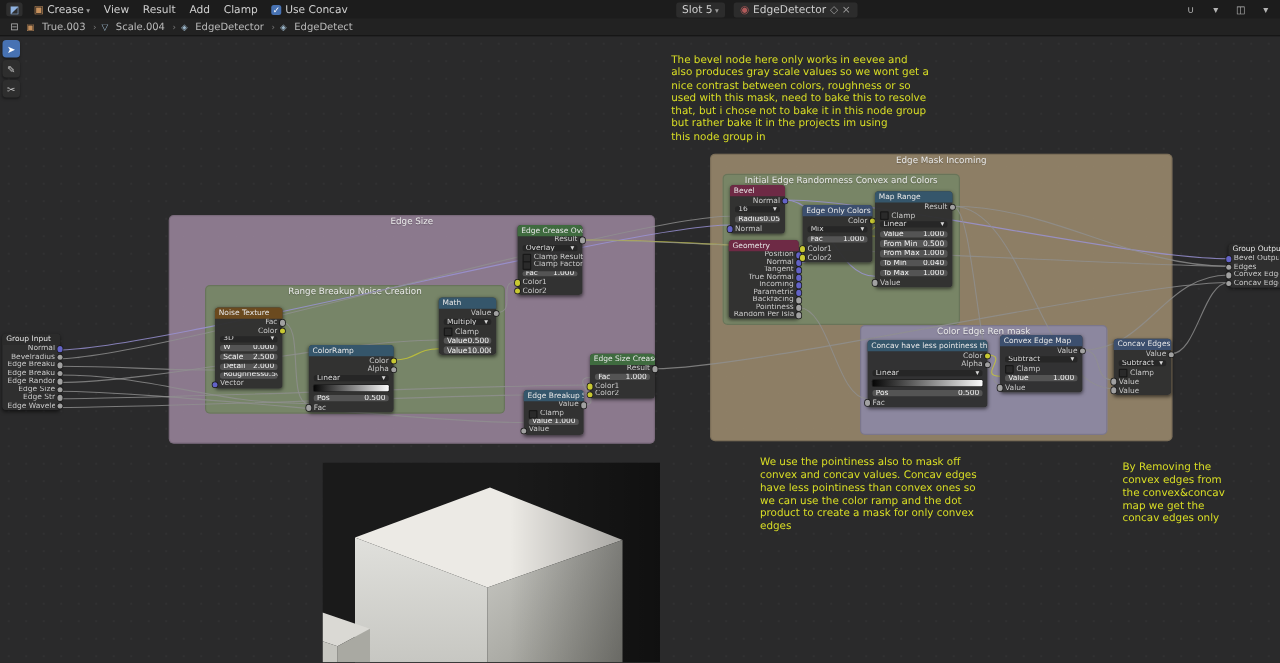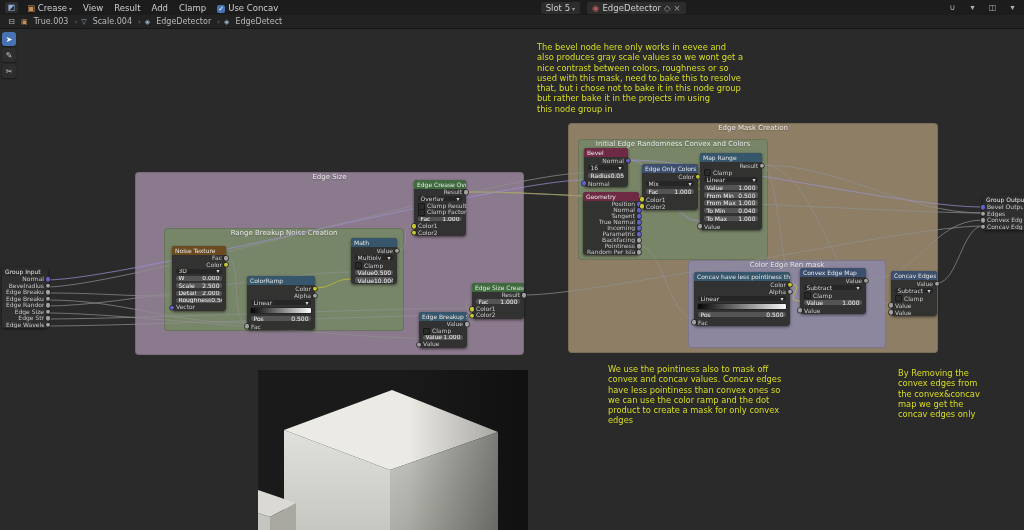--- a/index.html
+++ b/index.html
@@ -73,21 +73,21 @@
 <body>
 
 <div id="canvas">
     <div class="frame" style="left: 135px; top: 172px; width: 389px; height: 183px; background: rgba(148, 128, 150, 0.92);">
       <div class="flabel">Edge Size</div>
     </div>
     <div class="frame" style="left: 164px; top: 228px; width: 240px; height: 103px; background: rgba(119, 133, 102, 0.96);">
       <div class="flabel">Range Breakup Noise Creation</div>
     </div>
     <div class="frame" style="left: 568px; top: 123px; width: 370px; height: 230px; background: rgba(150, 133, 106, 0.92);">
-      <div class="flabel">Edge Mask Creation</div>
+      <div class="flabel">Edge Mask Incoming</div>
     </div>
     <div class="frame" style="left: 578px; top: 139px; width: 190px; height: 121px; background: rgba(119, 133, 102, 0.96);">
       <div class="flabel">Initial Edge Randomness Convex and Colors</div>
     </div>
     <div class="frame" style="left: 688px; top: 260px; width: 198px; height: 88px; background: rgba(139, 135, 161, 0.96);">
       <div class="flabel">Color Edge Ren mask</div>
     </div>
     <svg class="wires" width="1024" height="530">
       <path d="M 46 280 C 126 280, 504 180, 584 180" fill="none" stroke="#9b93d8" stroke-width="0.9" opacity="0.8"></path>
       <path d="M 46 287 C 126 287, 504 173, 584 173" fill="none" stroke="#909090" stroke-width="0.9" opacity="0.8"></path>

